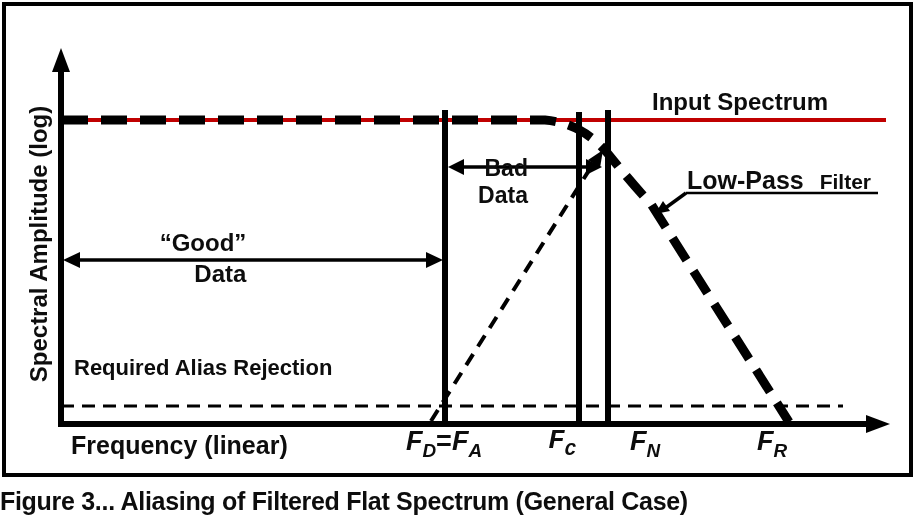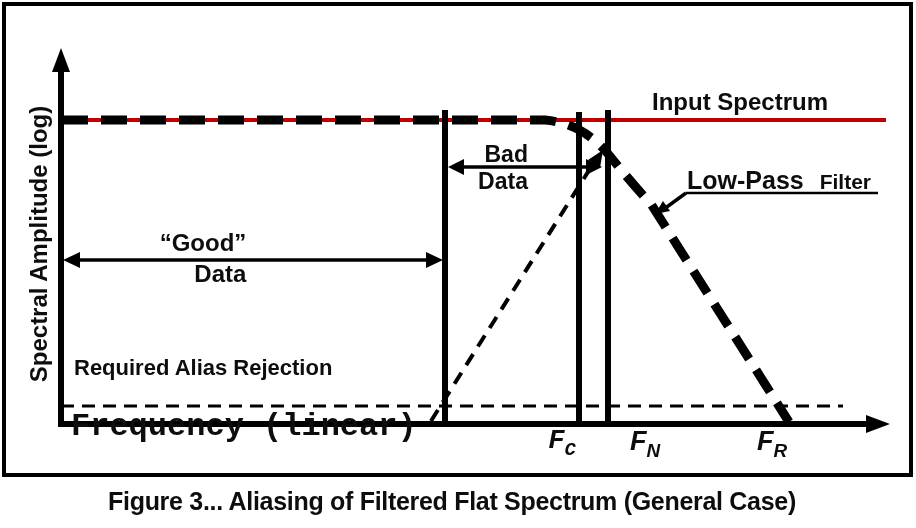--- a/index.html
+++ b/index.html
@@ -16,33 +16,33 @@
   .center{transform:translateX(-50%);text-align:right;}
   .ylabel{
     left:39px;top:244px;font-size:24px;
     transform:translate(-50%,-50%) rotate(-90deg);transform-origin:center;
   }
   .input-spectrum{left:740px;top:89px;font-size:24px;}
   .lowpass{left:687px;top:167px;font-size:25px;}
   .lowpass .lp-small{font-size:21px;margin-left:16px;text-align:center;}
   .good{left:203px;top:230px;font-size:24px;}
   .good .l2{margin-top:6px;}
-  .bad{left:503px;top:142px;font-size:23px;}
+  .bad{left:503px;top:156px;font-size:23px;}
   .bad .l2{margin-top:3px;}
   .rejection{left:74px;top:356px;font-size:22px;}
-  .freq{left:71px;top:410px;font-size:32px;font-family:Liberation Mono, monospace;}
+  .freq{left:71px;top:432px;font-size:25px;}
   .tick{top:427px;font-size:27px;font-style:italic;font-weight:bold;}
   .tick sub{font-size:0.7em;vertical-align:-0.35em;}
   .tick .eq{font-style:normal;}
   .tick-fdfa{left:444px;}
   .tick-fc{left:562px;font-family:Liberation Mono, monospace;}
   .tick-fn{left:645px;font-style:italic;}
   .tick-fr{left:772px;}
   .caption{
-    position:absolute;left:12px;top:487px;width:880px;text-align:center;
+    position:absolute;left:0;top:487px;width:880px;text-align:left;
     font-size:25px;font-weight:bold;letter-spacing:-0.3px;
   }
 </style>
 </head>
 <body>
 
 <div class="stage">
 
   <div class="frame"></div>
 
@@ -95,20 +95,23 @@
 
   <div class="txt bad center">
     <div class="l1">Bad</div>
     <div class="l2">Data</div>
   </div>
 
   <div class="txt rejection">Required Alias Rejection</div>
 
   <div class="txt freq">Frequency (linear)</div>
 
+  <div class="txt tick tick-fdfa center">
+    <span>F</span><sub>D</sub><span class="eq">=</span><span>F</span><sub>A</sub>
+  </div>
   <div class="txt tick tick-fc center">
     <span>F</span><sub>C</sub>
   </div>
   <div class="txt tick tick-fn center">
     <span>F</span><sub>N</sub>
   </div>
   <div class="txt tick tick-fr center">
     <span>F</span><sub>R</sub>
   </div>
 

